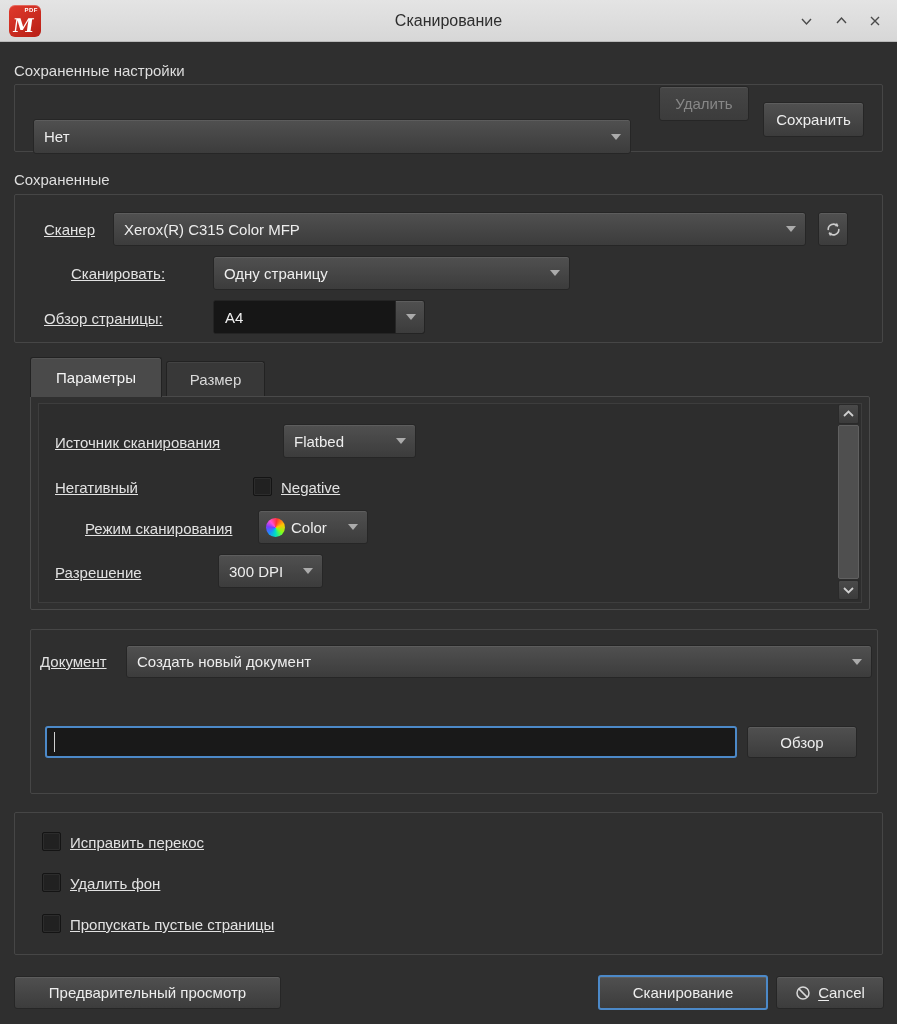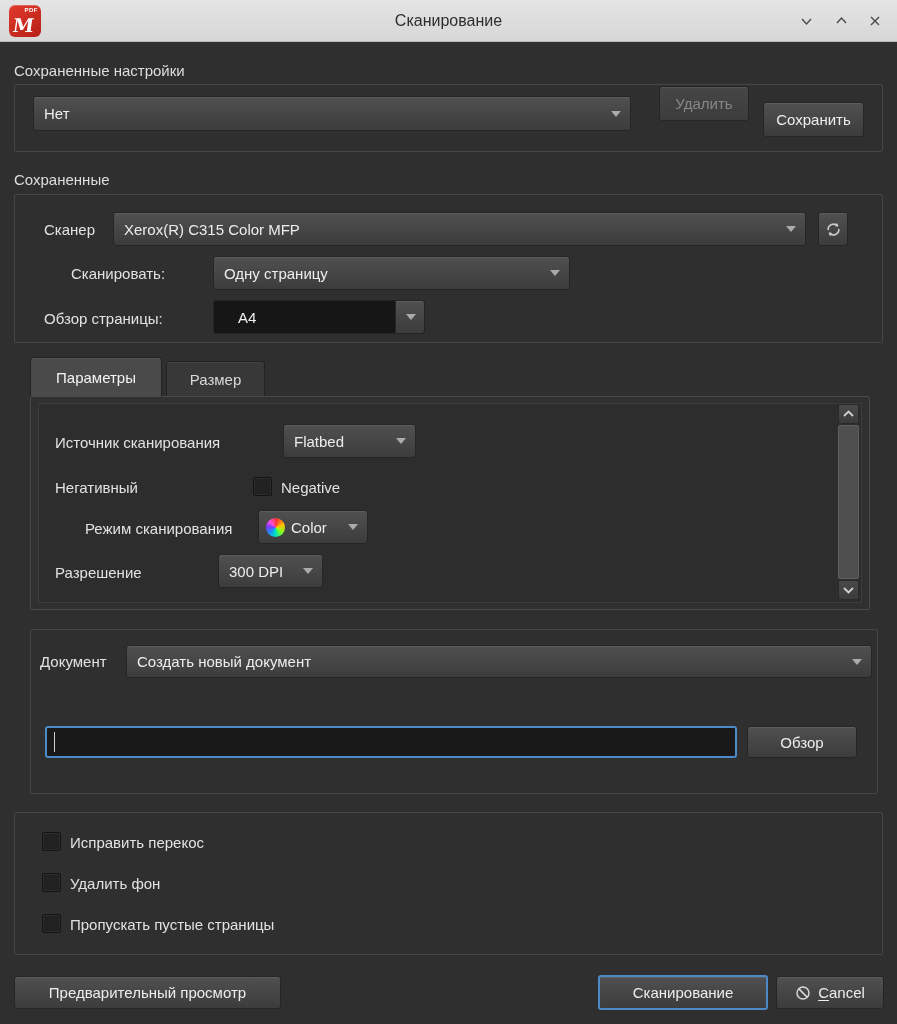--- a/index.html
+++ b/index.html
@@ -33,21 +33,21 @@
   .app-icon-badge {
     position:absolute; right:3px; top:2px; font-size:6px; font-weight:bold; color:#fff; letter-spacing:.5px;
   }
   .app-icon-letter {
     position:absolute; left:4px; bottom:1px; font-size:19px; font-weight:bold; color:#fff;
     font-family:"DejaVu Serif", serif; transform: skewX(-8deg);
   }
   .win-btn { position:absolute; top:11px; width:22px; height:20px; display:flex; align-items:center; justify-content:center; cursor:default; }
 
   
-  .lbl { position:absolute; white-space:nowrap; color:#e2e2e2; line-height:19px; }
+  .lbl { position:absolute; white-space:nowrap; color:#e2e2e2; line-height:19px;text-decoration:underline; }
   .section-lbl { position:absolute; white-space:nowrap; color:#dedede; }
   .gb { position:absolute; border:1px solid #464646; border-radius:2px; }
 
   .btn, .combo {
     position:absolute;
     background: linear-gradient(#505050, #3c3c3c);
     border:1px solid #262626;
     border-radius:3px;
     color:#ededed;
     box-shadow: inset 0 1px 0 rgba(255,255,255,.08);
@@ -57,21 +57,21 @@
   .btn.disabled { color:#878787; background: linear-gradient(#464646,#3c3c3c); }
   .btn.focus-default { border:2px solid #4c89c8; }
   .combo { justify-content:flex-start; padding:0 28px 0 10px; }
   .arrow-down {
     position:absolute; right:9px; top:50%; margin-top:-3px;
     width:0; height:0;
     border-left:5px solid transparent; border-right:5px solid transparent;
     border-top:6px solid #ababab;
   }
   .ecombo { position:absolute; display:flex; border:1px solid #242424; border-radius:3px; overflow:hidden; background:#161616; }
-  .ecombo .field { flex:1; display:flex; align-items:center; padding:0 24px; color:#f0f0f0; background:#161616; }
+  .ecombo .field { flex:1; display:flex; align-items:center; padding:0 11px; color:#f0f0f0; background:#161616; }
   .ecombo .drop {
     position:relative; width:29px;
     background: linear-gradient(#505050,#3c3c3c);
     border-left:1px solid #262626;
     box-shadow: inset 0 1px 0 rgba(255,255,255,.08);
   }
 
   .cb {
     position:absolute; width:19px; height:19px;
     background:#212121; border:1px solid #141414; border-radius:2px;
@@ -145,21 +145,21 @@
       <span>
         <svg width="14" height="14" viewBox="0 0 14 14">
             <path d="M3 3 L11 11 M11 3 L3 11" stroke="#4b4b4b" stroke-width="1.4"></path>
           </svg>
       </span>
     </div>
   </div>
 
   <div class="section-lbl" style="left:14px; top:62px;">Сохраненные настройки</div>
   <div class="gb" style="left:14px; top:84px; width:869px; height:68px;"></div>
-  <div class="combo" style="left:33px; top:96px; width:598px; height:35px;">
+  <div class="combo" style="left:33px; top:119px; width:598px; height:35px;">
     <span>Нет</span>
     <span class="arrow-down"></span>
   </div>
   <div class="btn disabled" style="left:659px; top:86px; width:90px; height:35px;text-align:center;">
     <span>Удалить</span>
   </div>
   <div class="btn" style="left:763px; top:102px; width:101px; height:35px;">
     <span>Сохранить</span>
   </div>
 

